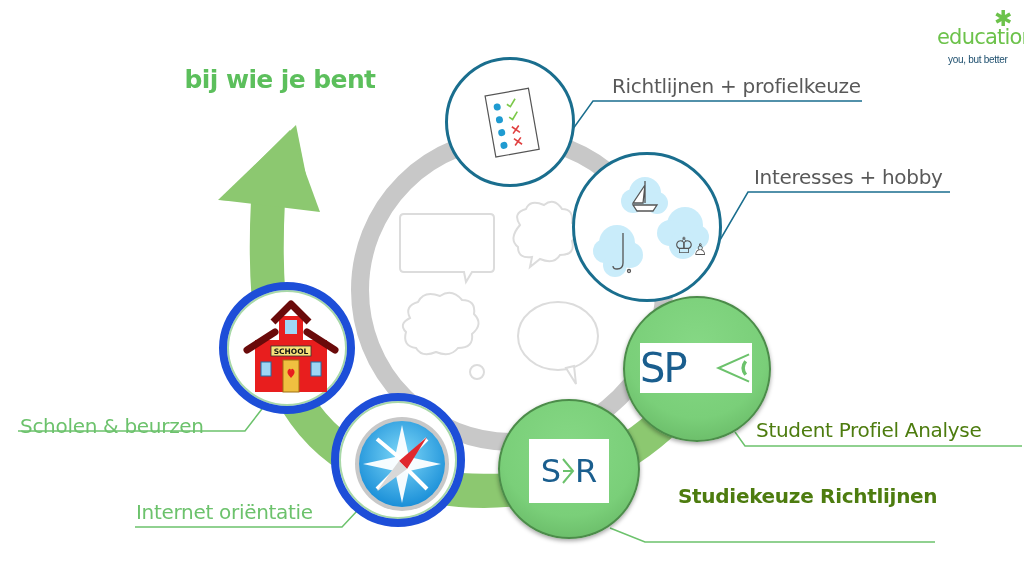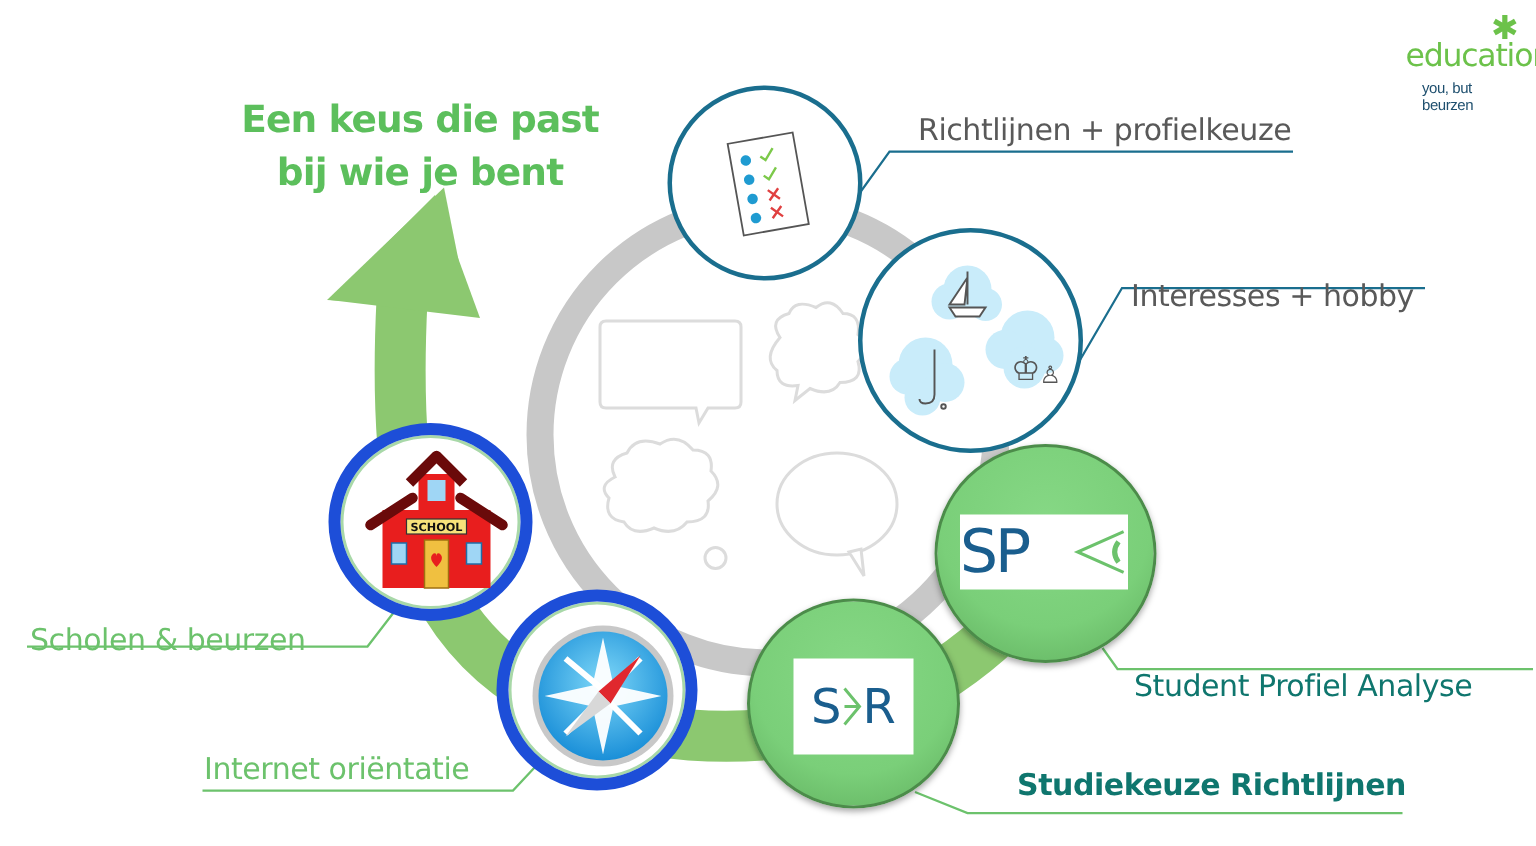--- a/index.html
+++ b/index.html
@@ -6,21 +6,21 @@
   body{width:1024px;height:564px;position:relative;overflow:hidden;font-family:"Liberation Sans","DejaVu Sans",sans-serif;}
   svg.bg{position:absolute;left:0;top:0;}
   .logo{position:absolute;left:852px;top:20px;width:160px;height:50px;}
   .logo-thomas{position:absolute;left:0;top:4px;font-size:23px;font-weight:bold;color:#1e4f6e;letter-spacing:-0.5px;font-family:"DejaVu Sans",sans-serif;}
   .logo-edu{position:absolute;left:85px;top:5px;font-size:21px;color:#6cc24a;letter-spacing:-0.8px;font-family:"DejaVu Sans",sans-serif;}
   .logo-tag{position:absolute;left:96px;top:34px;font-size:10px;color:#1e4f6e;letter-spacing:-0.3px;}
   .logo-star{position:absolute;left:142px;top:-14px;font-size:22px;color:#6cc24a;}
   .title{position:absolute;left:150px;top:62px;width:260px;text-align:center;color:#5cbf5c;font-weight:bold;font-size:25px;line-height:35px;font-family:"DejaVu Sans",sans-serif;letter-spacing:-0.6px;}
   .label{position:absolute;font-size:20px;white-space:nowrap;font-family:"DejaVu Sans",sans-serif;letter-spacing:-0.3px;}
   .lbl-gray{color:#595959;}
-  .lbl-blue{color:#0f766e;margin-top:27px;}
+  .lbl-blue{color:#4d7c0f;}
   .lbl-green{color:#6cc26c;}
   .node{position:absolute;border-radius:50%;box-sizing:border-box;}
   .node-blue{border:3px solid #1a6e8e;background:#fff;}
   .node-green{background:radial-gradient(circle at 50% 35%,#86d885 0%,#7acf79 60%,#5fae5d 100%);border:2px solid #4c8c4a;box-shadow:0 2px 4px rgba(0,0,0,.35);}
   .node-white{background:#fff;border:8px solid #1d4ed8;box-shadow:inset 0 0 0 2px #a8d8a8;}
   .logo-box{position:absolute;background:#fff;display:flex;align-items:center;justify-content:center;}
 </style>
 </head>
 <body>
 
@@ -46,25 +46,24 @@
   <polyline points="720,240 748,192 950,192" fill="none" stroke="#1a6e8e" stroke-width="1.5"></polyline>
   <polyline points="735,432 745,446 1022,446" fill="none" stroke="#6cc26c" stroke-width="1.5"></polyline>
   <polyline points="610,528 645,542 935,542" fill="none" stroke="#6cc26c" stroke-width="1.5"></polyline>
   <polyline points="357,511 342,527 135,527" fill="none" stroke="#6cc26c" stroke-width="1.5"></polyline>
   <polyline points="265,405 245,431 18,431" fill="none" stroke="#6cc26c" stroke-width="1.5"></polyline>
 </svg>
 
 <div class="logo">
   <span class="logo-edu">education</span>
   <span class="logo-star">✱</span>
-  <span class="logo-tag">you, but beurzen</span>
+  <span class="logo-tag">you, but better</span>
 </div>
 
 <div class="title">
-  <div>Een keus die past</div>
   <div>bij wie je bent</div>
 </div>
 
 <div class="node node-blue" style="left:445px;top:57px;width:130px;height:130px;">
   <svg width="124" height="124" viewBox="0 0 124 124">
     <g transform="rotate(-10 62 62)">
       <rect x="42" y="32" width="44" height="62" fill="#fff" stroke="#555" stroke-width="1.2"></rect>
       <circle cx="52" cy="45" r="3.5" fill="#1f9bd1"></circle>
       <circle cx="52" cy="58" r="3.5" fill="#1f9bd1"></circle>
       <circle cx="52" cy="71" r="3.5" fill="#1f9bd1"></circle>
@@ -95,21 +94,21 @@
     </g>
     <g stroke="#555" stroke-width="1.3" fill="#fff">
       <path d="M70 26 v22 M68 48 h-10 l12 -18 z M58 50 h24 l-4 6 h-16 z"></path>
       <path d="M48 78 v30 q0 6 -6 6 q-4 0 -4 -3" fill="none"></path>
       <circle cx="54" cy="116" r="1.5"></circle>
     </g>
     <text x="99" y="98" font-size="22" fill="#555" font-family="DejaVu Sans, sans-serif">♔</text>
     <text x="118" y="100" font-size="16" fill="#555" font-family="DejaVu Sans, sans-serif">♙</text>
   </svg>
 </div>
-<div class="label lbl-gray" style="left:754px;top:165px;margin-top:20px;">Interesses + hobby</div>
+<div class="label lbl-gray" style="left:754px;top:165px;">Interesses + hobby</div>
 
 <div class="node node-green" style="left:623px;top:296px;width:148px;height:146px;">
   <div class="logo-box" style="left:15px;top:45px;width:112px;height:50px;gap:29px;">
     <span style="color:#1a5e8e;font-size:40px;font-family:'DejaVu Sans',sans-serif;letter-spacing:-2px;">SP</span>
     <svg width="44" height="40" viewBox="0 0 44 40">
       <path d="M40 4 L4 20 L40 36" stroke="#6cc26c" stroke-width="2.4" fill="none"></path>
       <path d="M36 12 q-6 8 0 16" stroke="#6cc26c" stroke-width="4" fill="none"></path>
     </svg>
   </div>
 </div>

